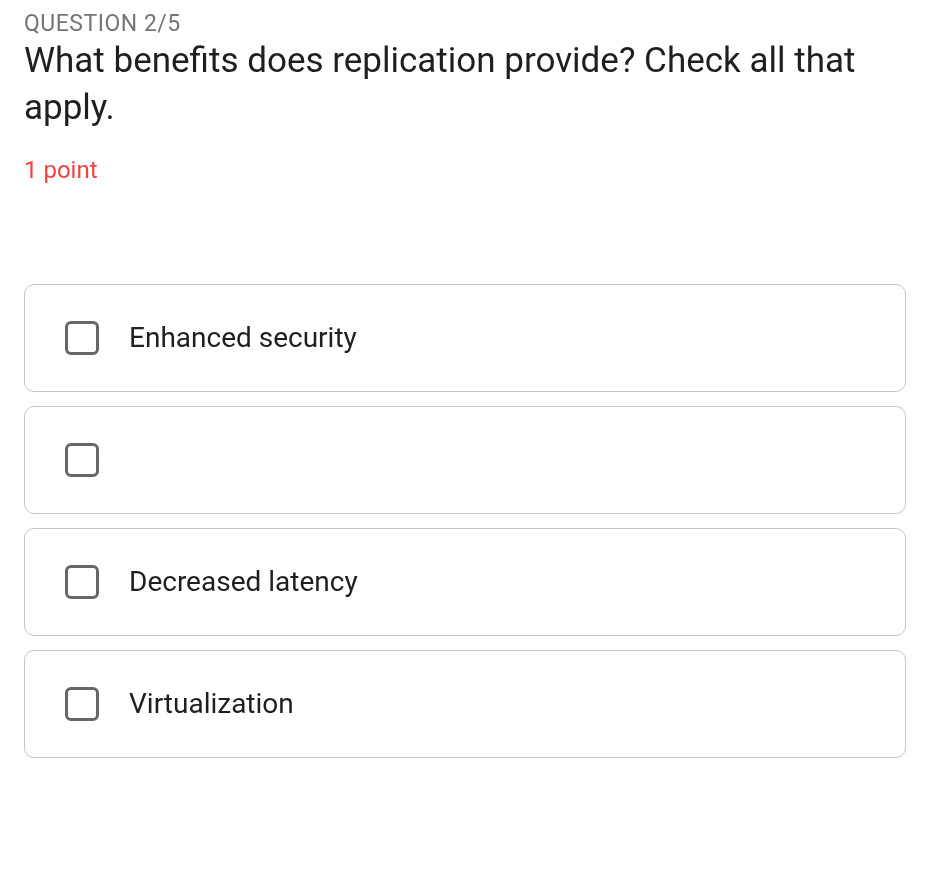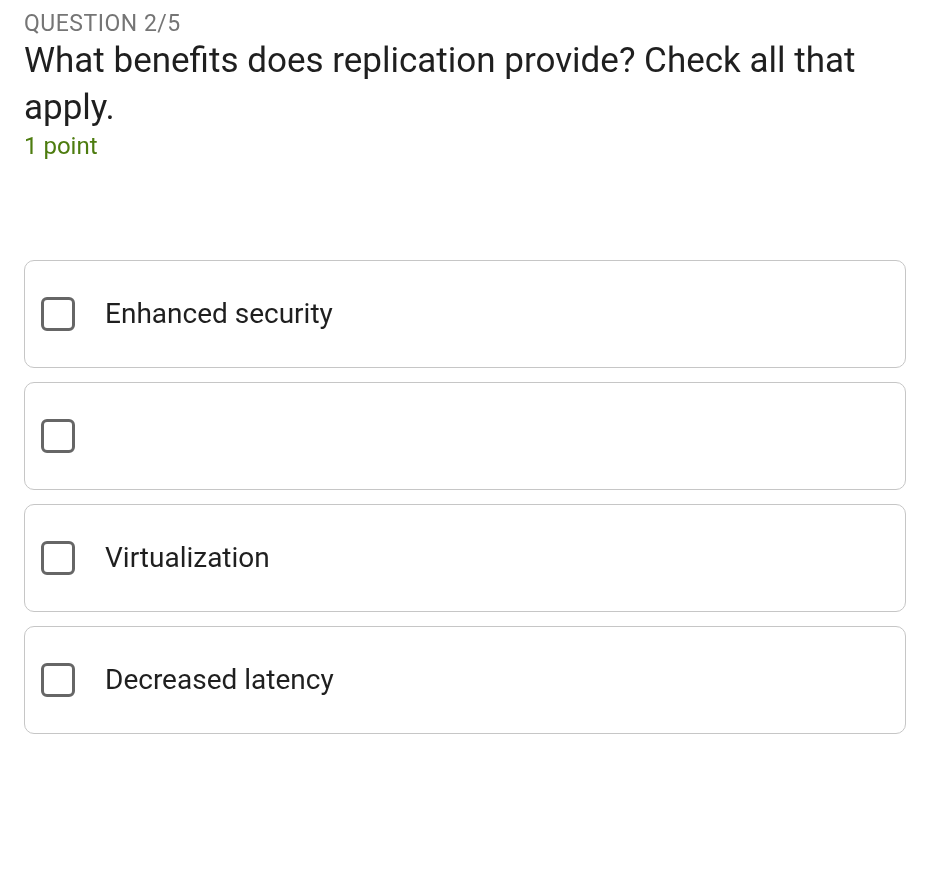--- a/index.html
+++ b/index.html
@@ -19,38 +19,39 @@
       font-size: 23px;
       color: #757575;
       letter-spacing: 0.5px;
       font-weight: 400;
     }
     .question-text {
       font-size: 35px;
       font-weight: 400;
       color: #1f1f1f;
       line-height: 1.35;
+      margin-bottom: 24px;
     }
     .points {
       font-size: 24px;
-      color: #4d7c0f;
+      color: #ef4444;
       font-weight: 400;
       margin-bottom: 100px;
     }
     .options-container {
       display: flex;
       flex-direction: column;
       gap: 14px;
     }
     .option {
       display: flex;
       align-items: center;
       border: 1px solid #c6c6c6;
       border-radius: 10px;
-      padding: 36px 16px;
+      padding: 36px 40px;
       cursor: pointer;
       background: #ffffff;
     }
     .checkbox {
       width: 34px;
       height: 34px;
       border: 3px solid #666666;
       border-radius: 6px;
       flex-shrink: 0;
       margin-right: 30px;
@@ -77,21 +78,21 @@
     <span class="checkbox"></span>
     <span class="option-label">Enhanced security</span>
   </label>
 
   <label class="option">
     <span class="checkbox"></span>
   </label>
 
   <label class="option">
     <span class="checkbox"></span>
-    <span class="option-label">Virtualization</span>
+    <span class="option-label">Decreased latency</span>
   </label>
 
   <label class="option">
     <span class="checkbox"></span>
-    <span class="option-label">Decreased latency</span>
+    <span class="option-label">Virtualization</span>
   </label>
 
 </div>
 
 </body></html>

